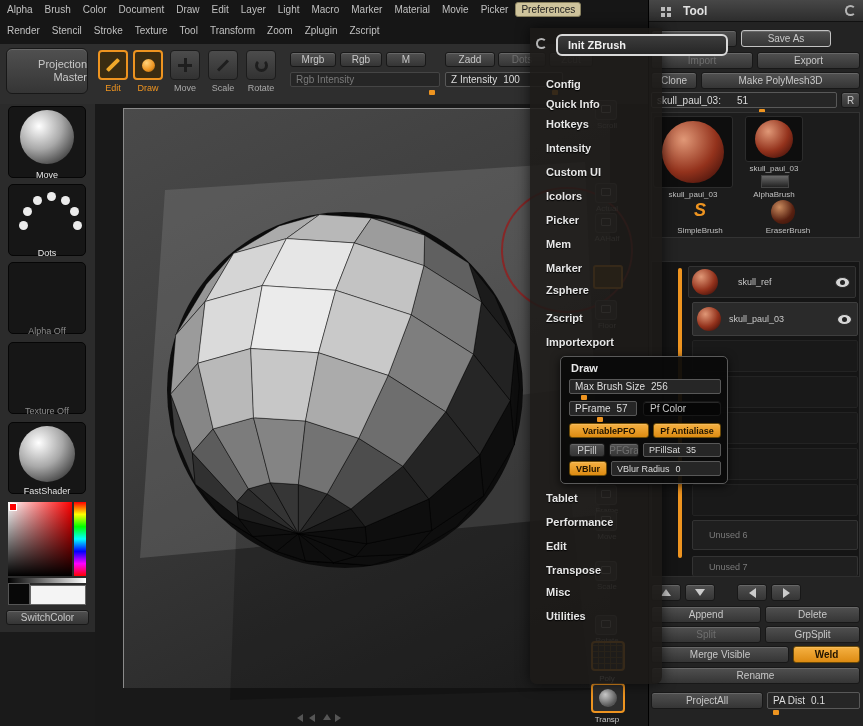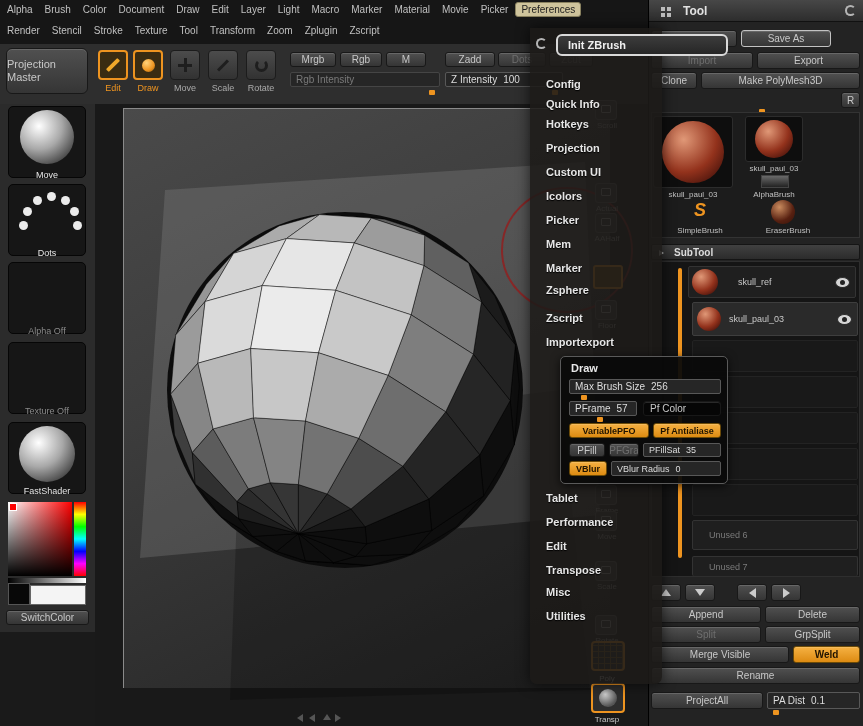--- a/index.html
+++ b/index.html
@@ -84,21 +84,21 @@
     <span class="mi">Texture</span>
     <span class="mi">Tool</span>
     <span class="mi">Transform</span>
     <span class="mi">Zoom</span>
     <span class="mi">Zplugin</span>
     <span class="mi">Zscript</span>
   </div>
 </div>
 
 <div id="toolbar">
-  <div class="btn" style="left:6px;top:8px;width:82px;height:46px;font-size:11px;white-space:normal;text-align:left;line-height:13px;border-radius:6px">Projection Master</div>
+  <div class="btn" style="left:6px;top:8px;width:82px;height:46px;font-size:11px;white-space:normal;text-align:right;line-height:13px;border-radius:6px">Projection Master</div>
 
   <div class="iconbtn on" style="left:98px;top:10px">
     <span style="width:4px;height:16px;background:#f0a82a;transform:rotate(45deg);border-radius:1px;display:block"></span>
   </div>
   <div class="lbl" style="left:96px;top:43px;width:34px;color:#ee9420">Edit</div>
 
   <div class="iconbtn on" style="left:133px;top:10px">
     <span style="width:13px;height:13px;border-radius:50%;background:radial-gradient(circle at 35% 30%,#ffd27a,#ee9420 60%,#8a5206);display:block"></span>
   </div>
   <div class="lbl" style="left:131px;top:43px;width:34px;color:#ee9420">Draw</div>
@@ -306,20 +306,24 @@
     <span class="refresh" style="right:8px;top:5px"></span>
   </div>
 
   <div class="btn" style="left:2px;top:30px;width:86px;height:17px">Load</div>
   <div class="btn" style="left:92px;top:30px;width:90px;height:17px;border-color:#c2c2c2">Save As</div>
   <div class="btn dis" style="left:2px;top:52px;width:102px;height:17px">Import</div>
   <div class="btn" style="left:108px;top:52px;width:103px;height:17px">Export</div>
   <div class="btn" style="left:2px;top:72px;width:46px;height:17px">Clone</div>
   <div class="btn" style="left:52px;top:72px;width:159px;height:17px">Make PolyMesh3D</div>
 
+  <div class="slider" style="left:2px;top:92px;width:186px;height:16px">
+    <span class="lab">skull_paul_03:</span>
+    <span class="val" style="margin-left:16px">51</span>
+  </div>
   <i class="nub" style="left:110px;top:109px"></i>
   <div class="btn" style="left:192px;top:92px;width:19px;height:16px">R</div>
 
   <div class="abs" style="left:2px;top:112px;width:209px;height:126px;background:#1c1c1c;border:1px solid #333"></div>
   <div class="abs" style="left:4px;top:116px;width:80px;height:72px;background:#0e0e0e;border:1px solid #2c2c2c;border-radius:3px">
     <span class="redball" style="display:block;width:62px;height:62px;margin:4px auto"></span>
   </div>
   <div class="lbl" style="left:4px;top:190px;width:80px;font-size:8px;color:#c0c0c0">skull_paul_03</div>
 
   <div class="abs" style="left:96px;top:116px;width:58px;height:46px;background:#0e0e0e;border:1px solid #2c2c2c;border-radius:3px">
@@ -329,24 +333,20 @@
   <div class="abs" style="left:112px;top:175px;width:28px;height:13px;background:linear-gradient(#6a6a6a,#222);border:1px solid #444"></div>
   <div class="lbl" style="left:90px;top:190px;width:70px;font-size:8px;color:#c0c0c0">AlphaBrush</div>
 
   <div class="abs" style="left:36px;top:200px;width:30px;height:24px;text-align:center">
     <span style="font-size:18px;font-weight:bold;font-style:italic;color:#ee9420">S</span>
   </div>
   <div class="lbl" style="left:18px;top:226px;width:66px;font-size:8px;color:#c0c0c0">SimpleBrush</div>
   <div class="abs" style="left:122px;top:200px;width:24px;height:24px;border-radius:50%;background:radial-gradient(circle at 35% 30%,#c98b5e,#5e241338 60%,#33120a);background-color:#551f10"></div>
   <div class="lbl" style="left:106px;top:226px;width:66px;font-size:8px;color:#c0c0c0">EraserBrush</div>
 
-  <div class="abs" style="left:2px;top:244px;width:209px;height:16px;background:linear-gradient(#414141,#2c2c2c);border:1px solid #151515;border-radius:2px">
-    <span class="tri" style="left:7px;top:5px;border-top:3px solid transparent;border-bottom:3px solid transparent;border-left:5px solid #bbb"></span>
-    <span class="abs" style="left:22px;top:2px;font-size:10px;font-weight:bold;color:#ddd">SubTool</span>
-  </div>
 
   <div id="subtool-list">
     <div class="abs" style="left:26px;top:6px;width:4px;height:290px;background:#ee9420;border-radius:2px"></div>
     <div class="stitem" style="left:36px;top:4px;width:168px;height:32px">
       <span class="redball" style="width:26px;height:26px;margin-left:3px"></span>
       <span style="margin-left:20px">skull_ref</span>
       <span class="eye" style="right:5px;top:10px"></span>
     </div>
     <div class="stitem" style="left:40px;top:40px;width:166px;height:34px;background:#2a2a2a;border-color:#3e3e3e">
       <span class="redball" style="width:24px;height:24px;margin-left:4px"></span>
@@ -394,21 +394,21 @@
   <i class="nub" style="left:124px;top:710px"></i>
 </div>
 
 <div id="prefsmenu">
   <span class="refresh" style="left:6px;top:10px"></span>
   <div id="initbtn">Init ZBrush</div>
 
   <div class="pm-item" style="top:50px">Config</div>
   <div class="pm-item" style="top:70px">Quick Info</div>
   <div class="pm-item" style="top:90px">Hotkeys</div>
-  <div class="pm-item" style="top:114px">Projection</div>
+  <div class="pm-item" style="top:114px">Intensity</div>
   <div class="pm-item" style="top:138px">Custom UI</div>
   <div class="pm-item" style="top:162px">Icolors</div>
   <div class="pm-item" style="top:186px">Picker</div>
   <div class="pm-item" style="top:210px">Mem</div>
   <div class="pm-item" style="top:234px">Marker</div>
   <div class="pm-item" style="top:256px">Zsphere</div>
   <div class="pm-item" style="top:284px">Zscript</div>
   <div class="pm-item" style="top:308px">Importexport</div>
   <div class="pm-item" style="top:464px">Tablet</div>
   <div class="pm-item" style="top:488px">Performance</div>

